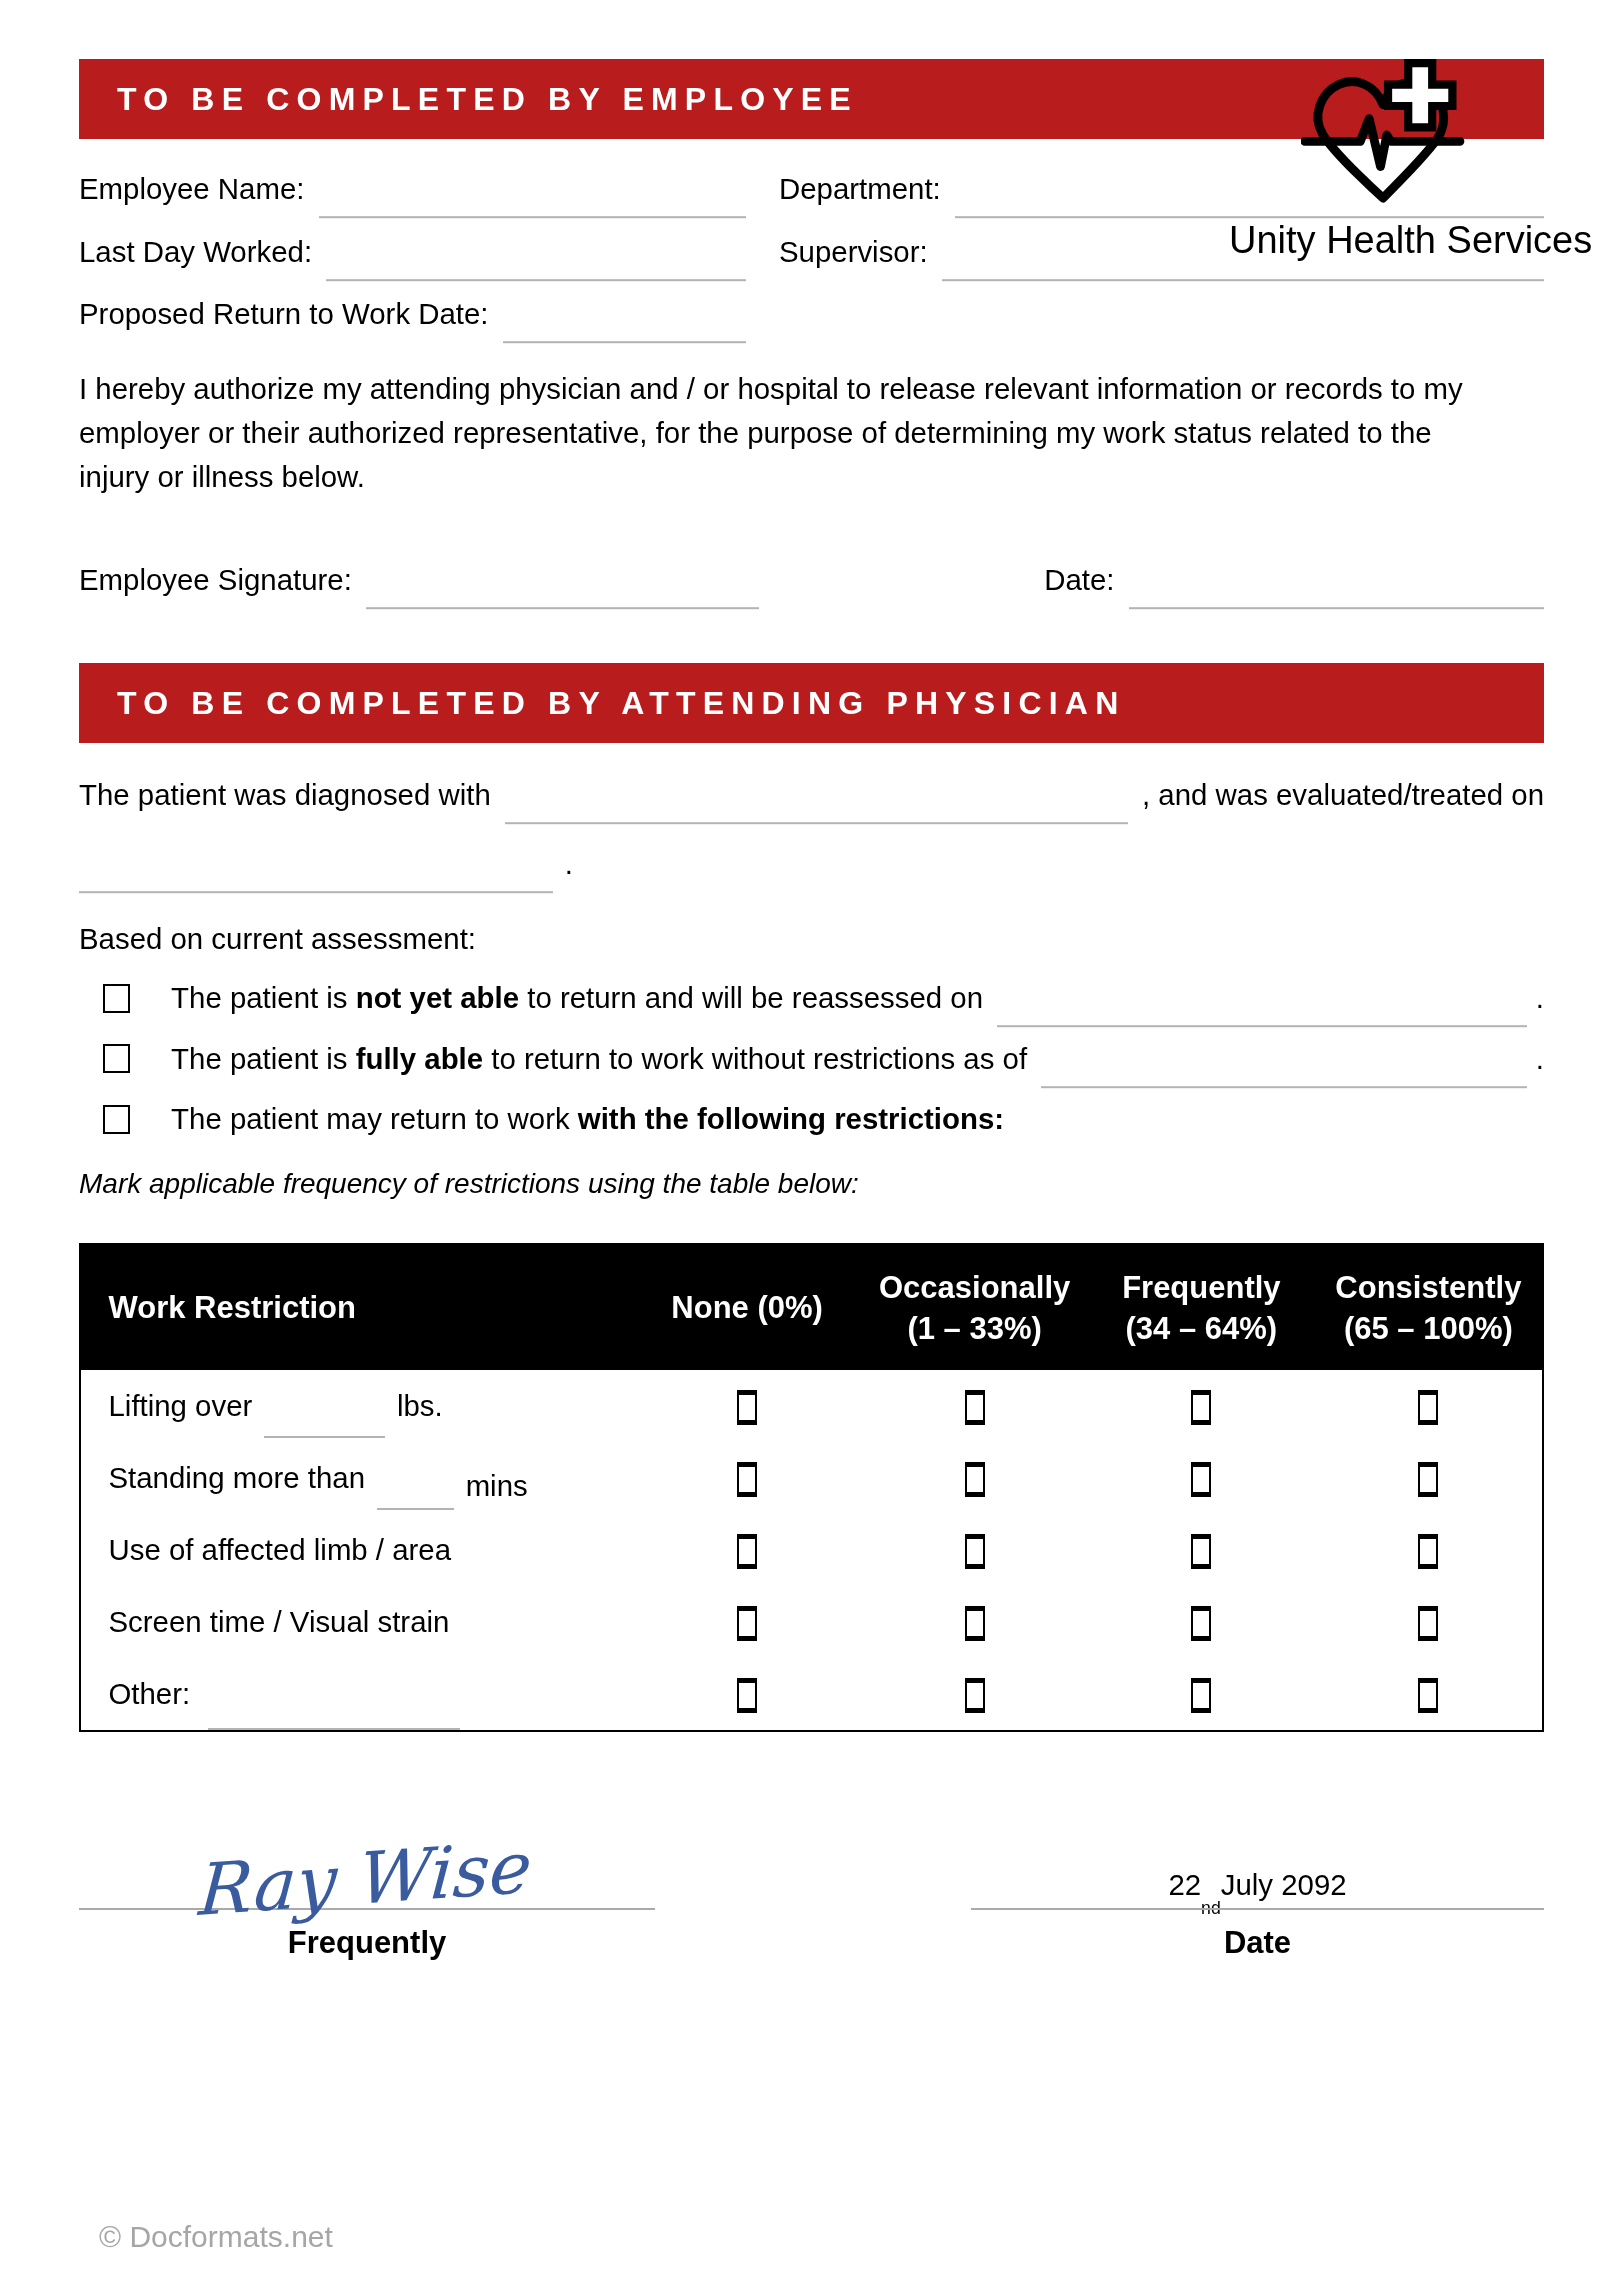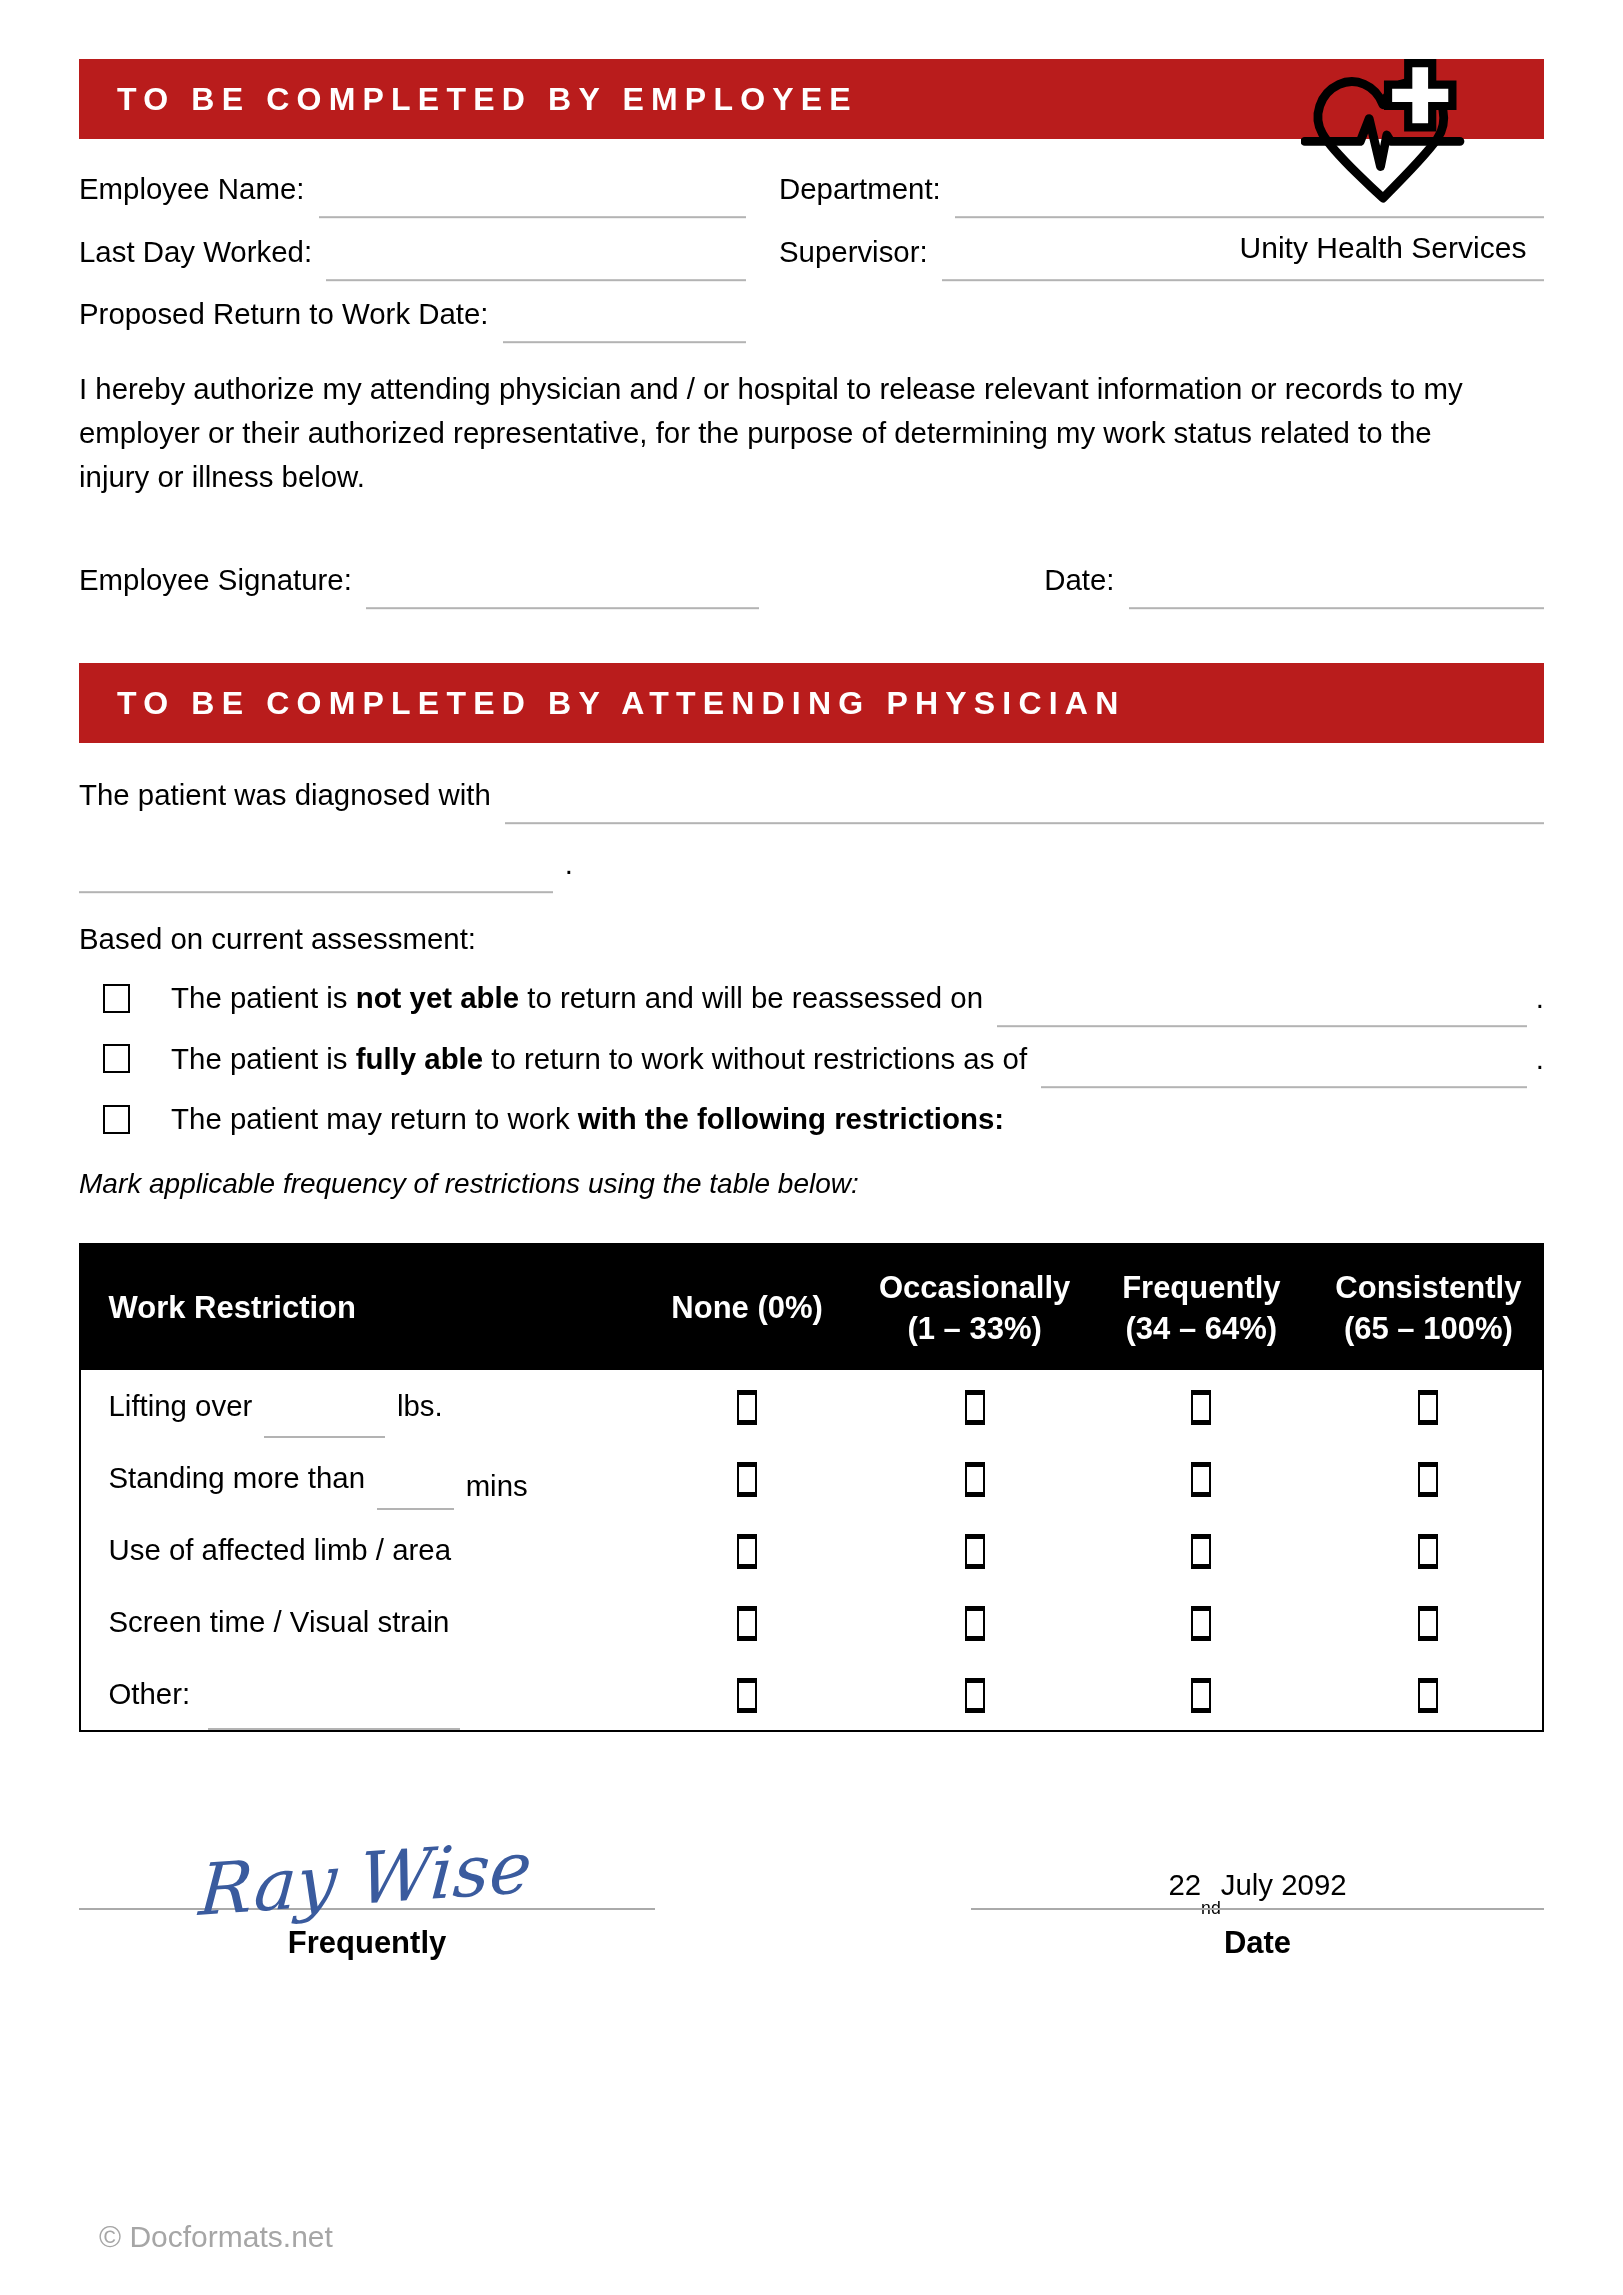--- a/index.html
+++ b/index.html
@@ -16,21 +16,21 @@
   
   .title-block{padding-top:84px;}
   .title-line{
     font-size:77px;line-height:84px;font-weight:400;
     letter-spacing:2.6px;
     transform:scaleX(0.76);transform-origin:left;
     white-space:nowrap;
   }
   .logo-wrap{position:absolute;top:58px;right:86px;width:308px;text-align:center;}
   .logo-svg{display:block;margin:0 auto;}
-  .brand-name{font-size:30px;margin-top:19px;white-space:nowrap;}
+  .brand-name{font-size:38px;margin-top:7px;white-space:nowrap;}
 
   
   .banner{
     height:80px;background:#b91c1c;color:#fff;
     display:flex;align-items:center;
     padding-left:38px;
     font-size:32px;font-weight:bold;letter-spacing:7.2px;
     box-sizing:border-box;
   }
   .banner1{margin-top:59px;}
@@ -173,20 +173,21 @@
       <span class="fline" style="width:393px;"></span>
       <span class="flabel" style="margin-left:285px;">Date:</span>
       <span class="fline" style="flex:1;"></span>
     </div>
 
     <div class="banner banner2">TO BE COMPLETED BY ATTENDING PHYSICIAN</div>
 
     <div class="diag-line">
       <span class="opt-text">The patient was diagnosed with</span>
       <span class="fline"></span>
+      <span class="opt-text" style="margin-left:14.4px;">, and was evaluated/treated on</span>
     </div>
     <div class="diag-line2">
       <span class="fline fixed" style="width:474px;margin-left:0;"></span>
       <span class="opt-text" style="margin-left:11.8px;">.</span>
     </div>
 
     <div class="assess-intro">Based on current assessment:</div>
 
     <div class="opts">
       <div class="opt">

